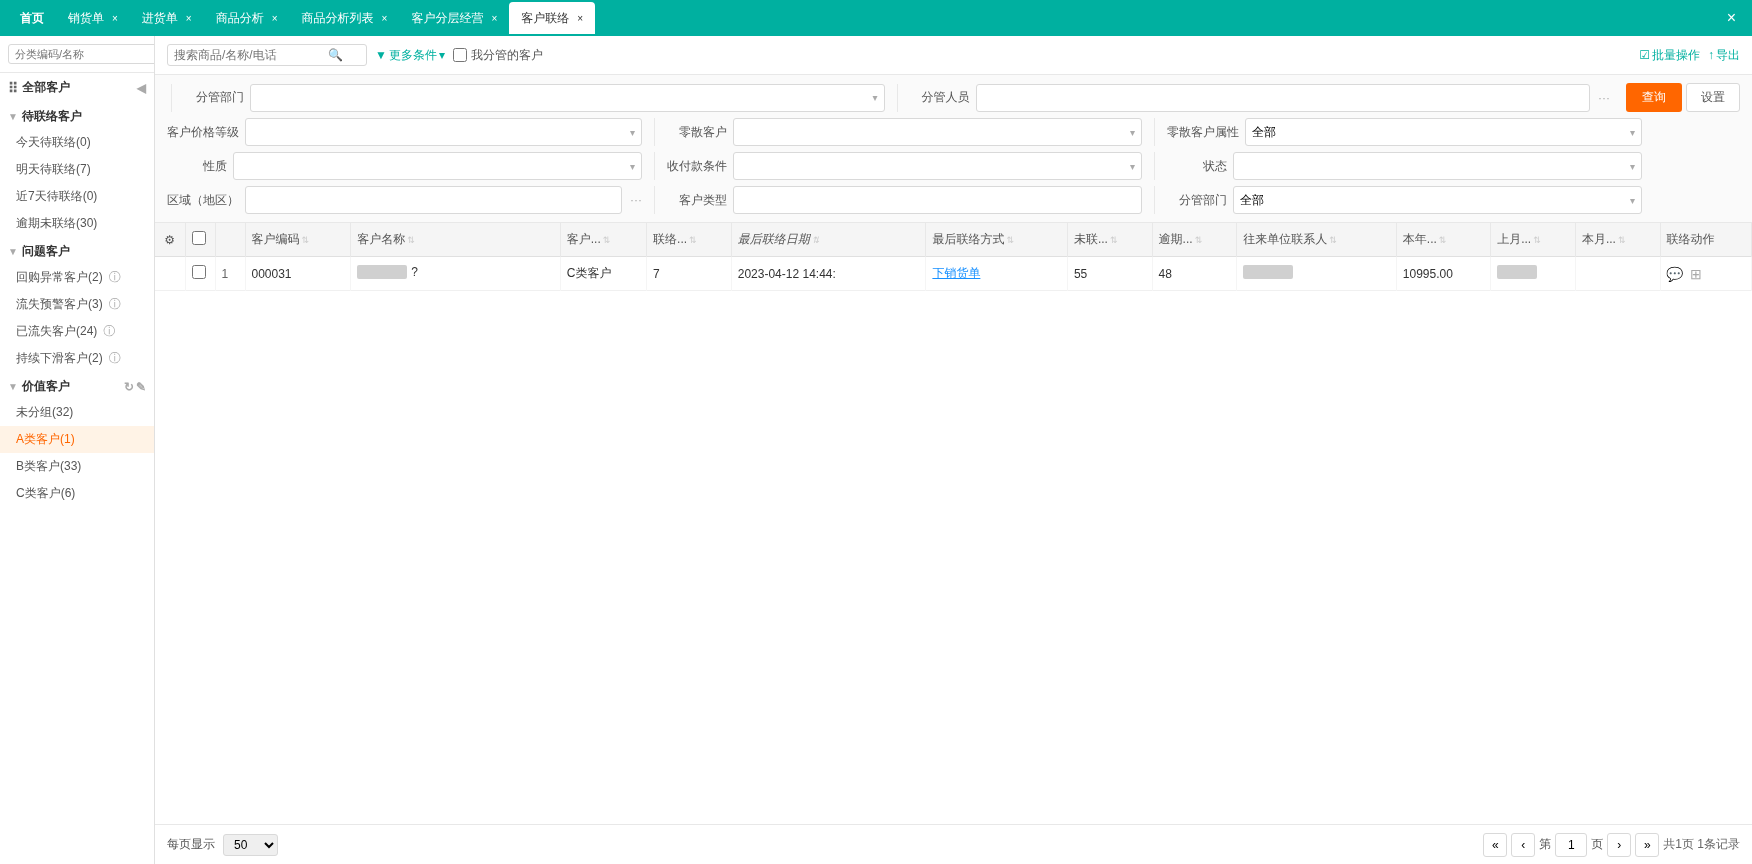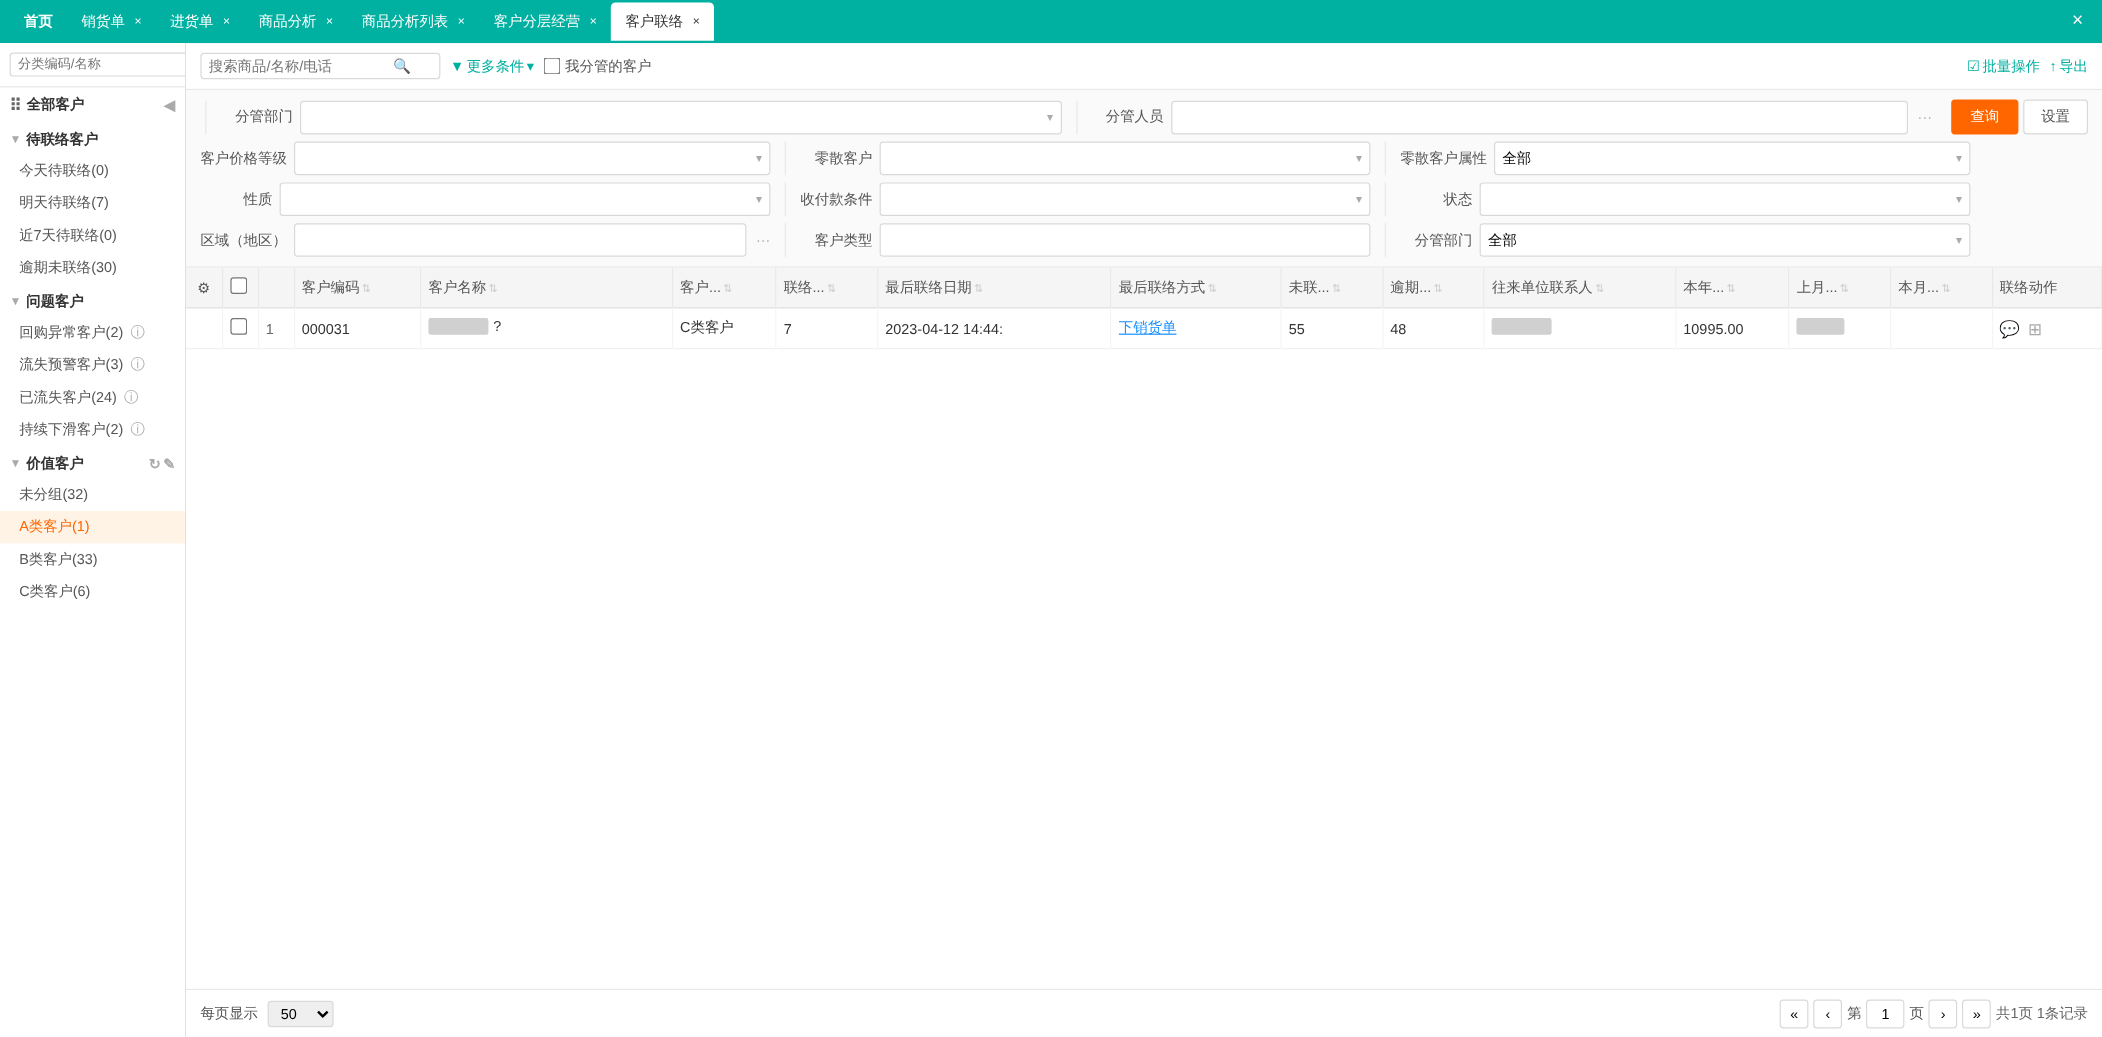--- a/index.html
+++ b/index.html
@@ -620,21 +620,21 @@
                 <span>客户...</span>
                 <span class="sort-icon">⇅</span>
               </div>
             </th>
             <th>
               <div class="col-header">
                 <span>联络...</span>
                 <span class="sort-icon">⇅</span>
               </div>
             </th>
-            <th style="min-width:130px;">
+            <th style="min-width:130px;font-style:italic;">
               <div class="col-header">
                 <span>最后联络日期</span>
                 <span class="sort-icon">⇅</span>
               </div>
             </th>
             <th>
               <div class="col-header">
                 <span>最后联络方式</span>
                 <span class="sort-icon">⇅</span>
               </div>

